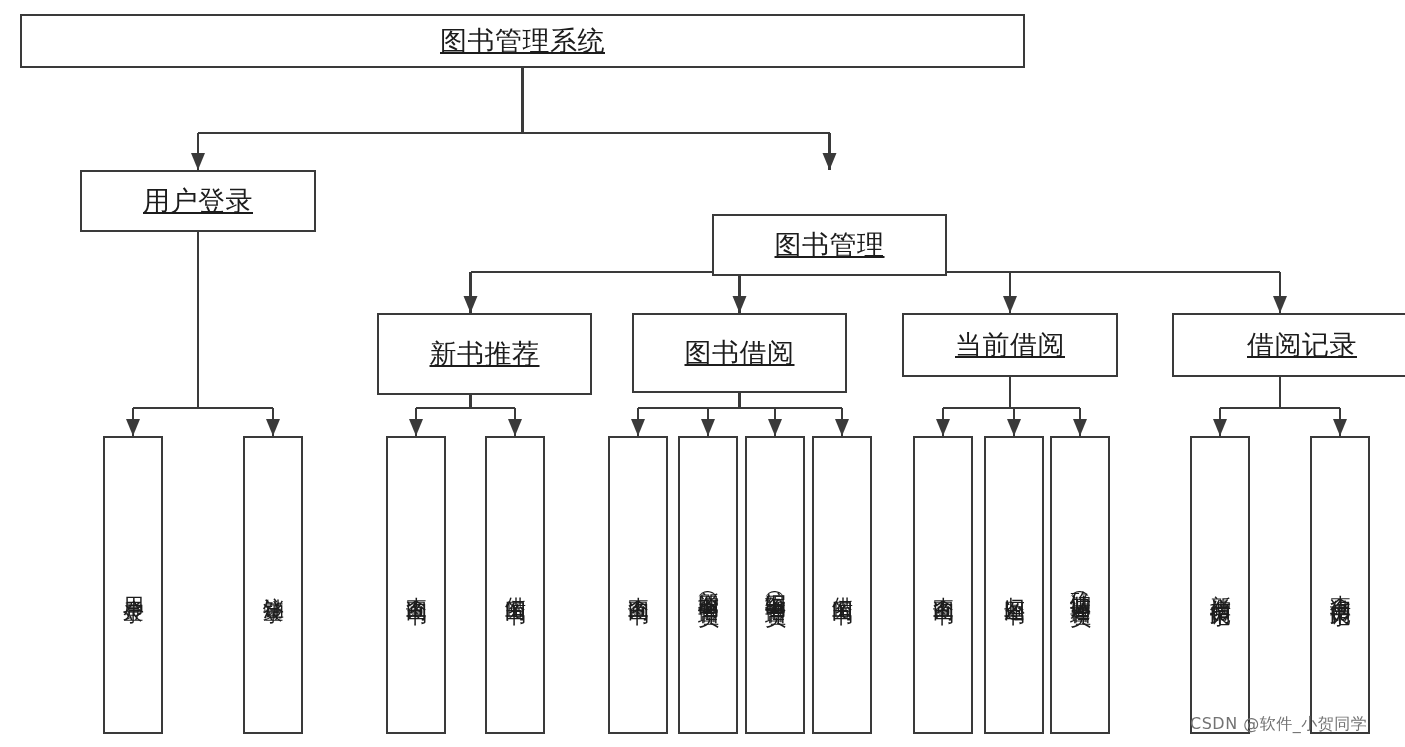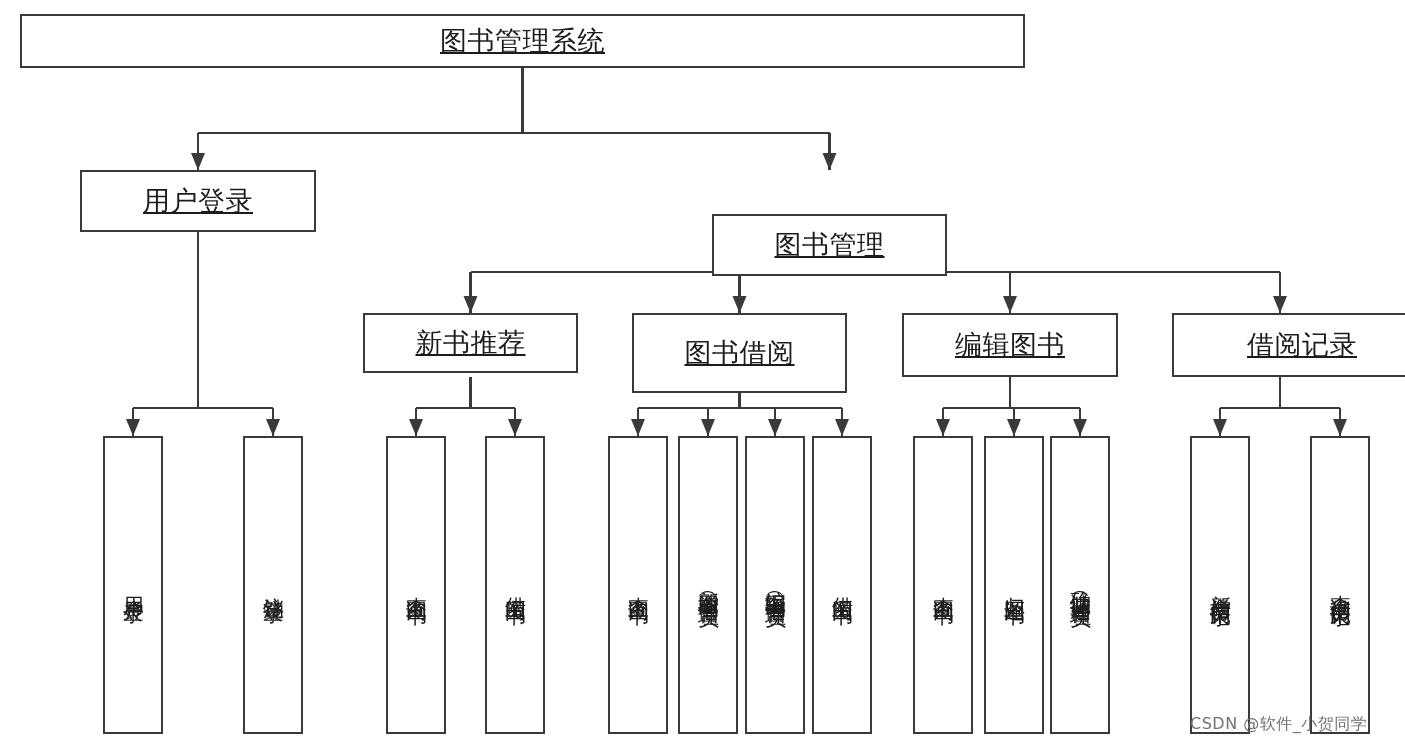--- a/index.html
+++ b/index.html
@@ -132,28 +132,28 @@
   <div id="nodes">
       <div class="node horiz" style="left: 20px; top: 14px; width: 1005px; height: 54px;">
         <span class="label">图书管理系统</span>
       </div>
       <div class="node horiz" style="left: 80px; top: 170px; width: 236px; height: 62px;">
         <span class="label">用户登录</span>
       </div>
       <div class="node horiz" style="left: 712px; top: 170px; width: 235px; height: 62px; margin-top: 44px;">
         <span class="label">图书管理</span>
       </div>
-      <div class="node horiz" style="left: 363px; top: 313px; width: 215px; height: 60px;">
+      <div class="node horiz" style="left: 377px; top: 313px; width: 215px; height: 82px;">
         <span class="label">新书推荐</span>
       </div>
       <div class="node horiz" style="left: 632px; top: 313px; width: 215px; height: 80px;">
         <span class="label">图书借阅</span>
       </div>
       <div class="node horiz" style="left: 902px; top: 313px; width: 216px; height: 64px;">
-        <span class="label">编辑图书</span>
+        <span class="label">当前借阅</span>
       </div>
       <div class="node horiz" style="left: 1172px; top: 313px; width: 260px; height: 64px;">
         <span class="label">借阅记录</span>
       </div>
       <div class="node vert" style="left: 103px; top: 436px; width: 60px; height: 298px;">
         <span class="label">用户登录</span>
       </div>
       <div class="node vert" style="left: 243px; top: 436px; width: 60px; height: 298px;">
         <span class="label">注销登录</span>
       </div>

